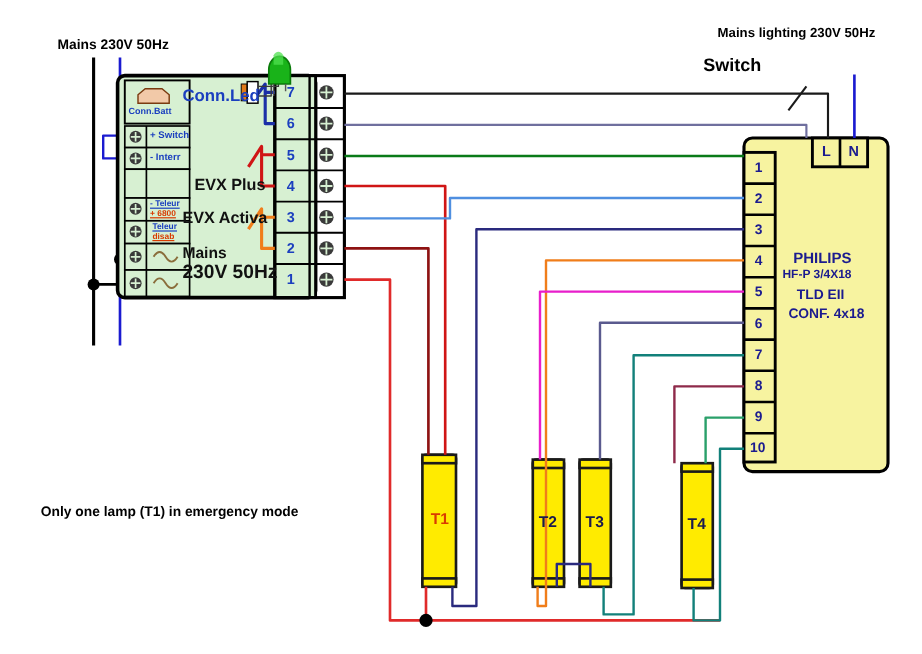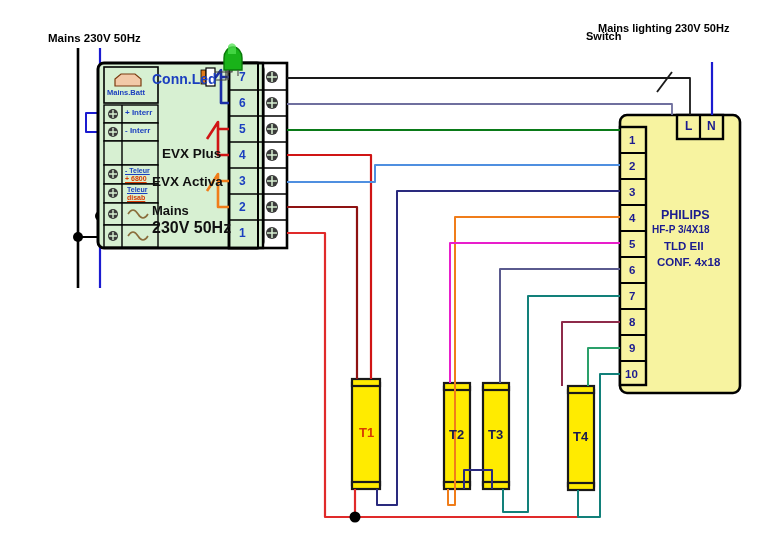--- a/index.html
+++ b/index.html
@@ -3,21 +3,21 @@
 <meta charset="utf-8">
 <style>
   html,body{margin:0;padding:0;background:#ffffff;}
   body{width:768px;height:545px;position:relative;overflow:hidden;
        font-family:"Liberation Sans","DejaVu Sans",sans-serif;}
   #stage{position:absolute;left:0;top:0;width:768px;height:545px;}
   svg{position:absolute;left:0;top:0;}
   .lbl{position:absolute;font-weight:bold;color:#000;white-space:nowrap;}
   .t-mains-left{left:48px;top:32px;font-size:11.5px;}
   .t-mains-right{left:598px;top:22px;font-size:11px;}
-  .t-switch{left:586px;top:30px;font-size:11px;}
+  .t-switch{left:586px;top:46px;font-size:15px;}
   .t-note{left:34px;top:421px;font-size:11.5px;}
 </style>
 </head>
 <body>
 
 <div id="stage">
 
   <svg width="768" height="545" viewBox="0 0 768 545">
     <defs>
       <style>
@@ -224,24 +224,25 @@
     </g>
 
     <g>
       <path class="w" d="M573,490 L573,508 L556,508 L556,386" stroke="#8e2a4a" stroke-width="0"></path>
     </g>
   </svg>
 
   <div class="lbl t-mains-left">Mains 230V 50Hz</div>
   <div class="lbl t-mains-right">Mains lighting 230V 50Hz</div>
   <div class="lbl t-switch">Switch</div>
-
-  <div class="lbl" style="left:107px;top:88px;font-size:7.5px;color:#1b3fbf;">Mains.Batt</div>
+  <div class="lbl t-note">Only one lamp (T1) in emergency mode</div>
+
+  <div class="lbl" style="left:107px;top:88px;font-size:7.5px;color:#1b3fbf;">Conn.Batt</div>
   <div class="lbl" style="left:152px;top:71px;font-size:14px;color:#1b3fbf;">Conn.Led</div>
-  <div class="lbl" style="left:125px;top:108px;font-size:8px;color:#1b3fbf;">+ Interr</div>
+  <div class="lbl" style="left:125px;top:108px;font-size:8px;color:#1b3fbf;">+ Switch</div>
   <div class="lbl" style="left:125px;top:126px;font-size:8px;color:#1b3fbf;">- Interr</div>
   <div class="lbl" style="left:125px;top:167px;font-size:7px;color:#1b3fbf;text-decoration:underline;">- Teleur</div>
   <div class="lbl" style="left:125px;top:175px;font-size:7px;color:#d93a00;text-decoration:underline;">+ 6800</div>
   <div class="lbl" style="left:127px;top:186px;font-size:7px;color:#1b3fbf;text-decoration:underline;">Teleur</div>
   <div class="lbl" style="left:127px;top:194px;font-size:7px;color:#d93a00;text-decoration:underline;">disab</div>
 
   <div class="lbl" style="left:152px;top:146px;font-size:13.5px;color:#111;margin-left:10px;">EVX Plus</div>
   <div class="lbl" style="left:152px;top:161px;font-size:13.5px;color:#111;margin-top:13px;">EVX Activa</div>
   <div class="lbl" style="left:152px;top:203px;font-size:13px;color:#111;">Mains</div>
   <div class="lbl" style="left:152px;top:219px;font-size:16px;color:#111;">230V 50Hz</div>

